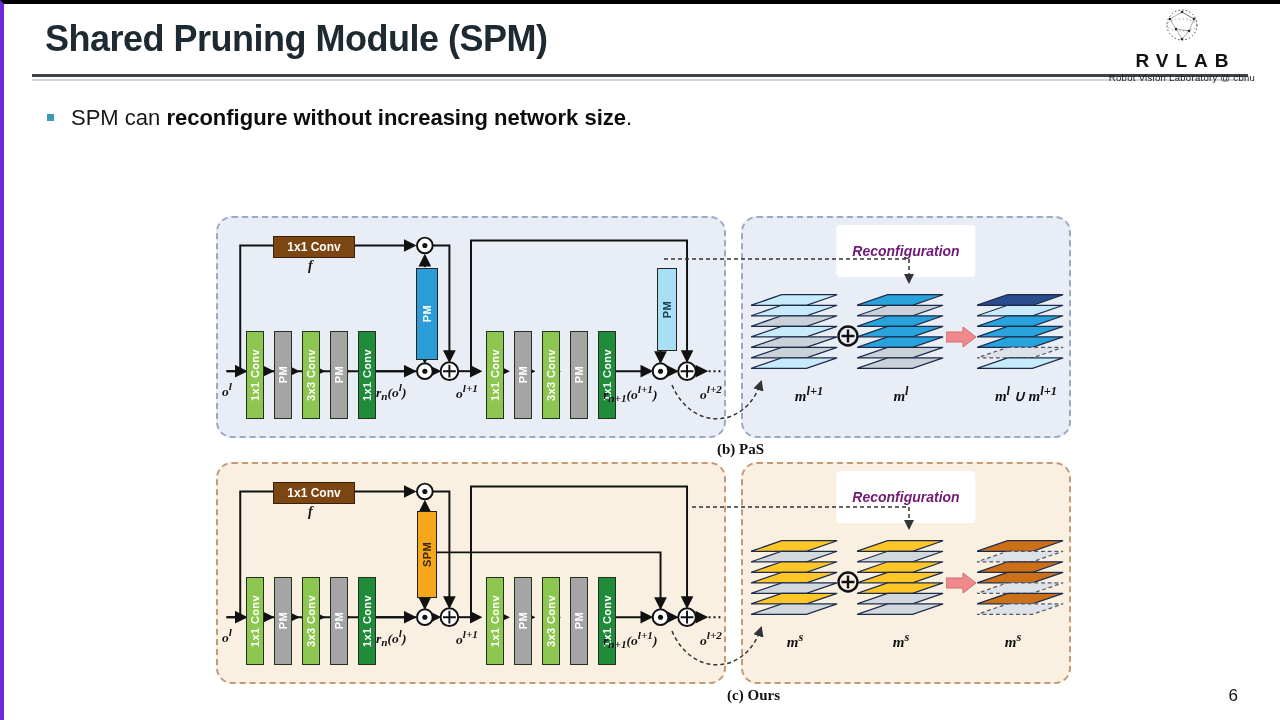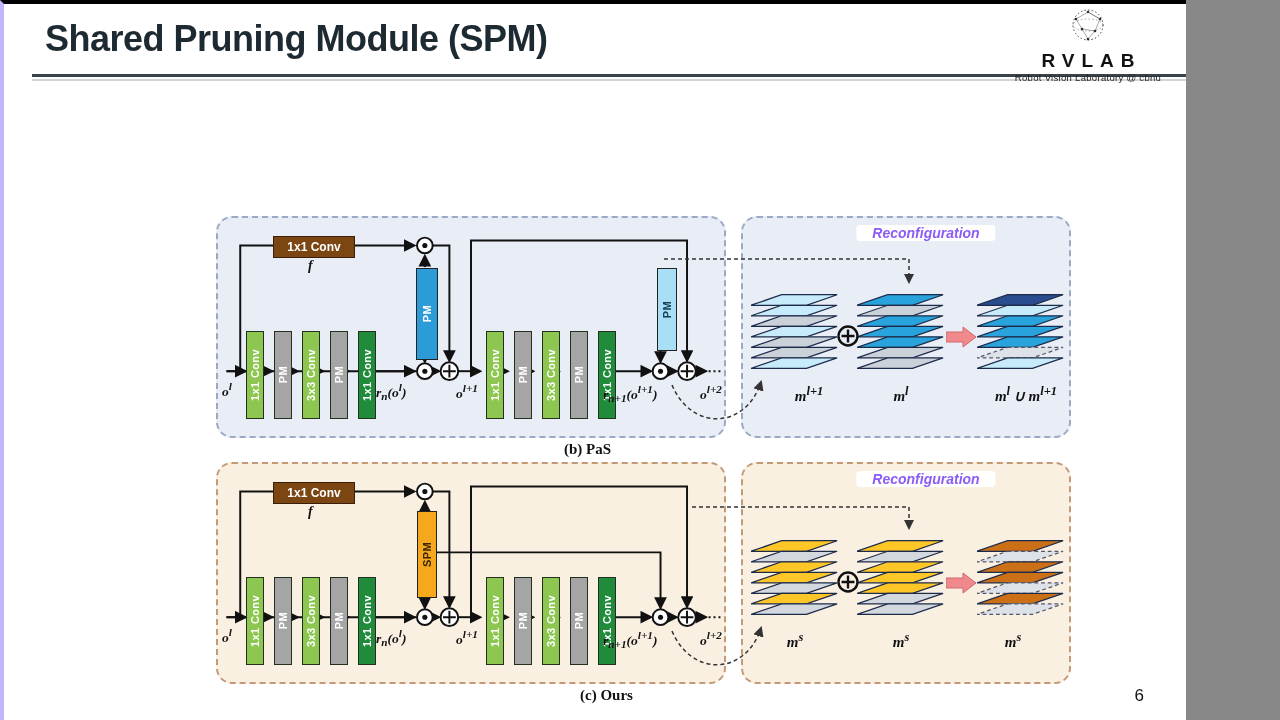--- a/index.html
+++ b/index.html
@@ -1,17 +1,17 @@
 <!DOCTYPE html>
 <html><head>
 <meta charset="utf-8">
 <style>
   html,body{margin:0;padding:0;background:#888;}
-  .slide{position:relative;width:1186px;height:720px;background:#ffffff;overflow:hidden;
-         border-top:4px solid #000;border-left:4px solid #c4b5fd;box-sizing:border-box;
+  .slide{position:relative;width:1280px;height:720px;background:#ffffff;overflow:hidden;
+         border-top:4px solid #000;border-left:4px solid #6d28d9;box-sizing:border-box;
          font-family:"Liberation Sans",sans-serif;color:#1c1c1c;}
   
   .title{position:absolute;left:41px;top:14px;font-size:36px;font-weight:800;letter-spacing:-0.5px;color:#1e2a32;}
   .rule-dark{position:absolute;left:28px;top:70px;width:1216px;height:3px;background:#39434b;}
   .rule-light{position:absolute;left:28px;top:75px;width:1216px;height:2px;background:#d4d4d4;}
   .logo{position:absolute;right:8px;top:2px;width:180px;text-align:center;}
   .logo .brand{font-size:19px;font-weight:600;letter-spacing:7px;color:#111;margin-left:7px;}
   .logo .sub{font-size:9.5px;color:#222;letter-spacing:0.3px;white-space:nowrap;}
   
   .bullets{position:absolute;left:41px;top:99px;width:1200px;}
@@ -28,25 +28,25 @@
   .blk{width:16px;height:86px;border:1px solid #24301f;display:flex;align-items:center;justify-content:center;}
   .blk span,.vblk span{writing-mode:vertical-rl;transform:rotate(180deg);font-size:11px;font-weight:700;
         letter-spacing:0.4px;white-space:nowrap;}
   .vblk{position:absolute;border:1px solid #222;display:flex;align-items:center;justify-content:center;}
   .conv-f{position:absolute;display:flex;align-items:center;justify-content:center;border:1px solid #3a2008;
           font-size:12px;font-weight:700;color:#fff;background:#7c4612;}
   .mlabel{position:absolute;font-family:"Liberation Serif",serif;font-style:italic;font-weight:700;
           font-size:13.5px;color:#111;white-space:nowrap;}
   .flabel{position:absolute;font-family:"Liberation Serif",serif;font-style:italic;font-weight:700;
           font-size:14px;color:#111;}
-  .caption{position:absolute;width:200px;text-align:left;font-family:"Liberation Serif",serif;
+  .caption{position:absolute;width:200px;text-align:right;font-family:"Liberation Serif",serif;
            font-weight:700;font-size:15px;color:#111;}
   
   .pill{position:absolute;left:50%;transform:translateX(-50%);top:7px;background:#fff;border-radius:4px;
-        padding:0 16px;font-size:14px;font-weight:700;font-style:italic;color:#8b5cf6;white-space:nowrap;margin-left:20px;}
+        padding:18px 16px;font-size:14px;font-weight:700;font-style:italic;color:#701a75;white-space:nowrap;}
   .stack{position:absolute;width:88px;height:82px;}
   .stlabel{position:absolute;top:166px;text-align:center;font-family:"Liberation Serif",serif;
            font-style:italic;font-weight:700;font-size:15px;color:#111;}
   .opsvg{position:absolute;}
   .pagenum{position:absolute;right:42px;bottom:14px;font-size:17px;color:#111;}
   .overlay{position:absolute;left:0;top:0;width:1280px;height:720px;pointer-events:none;}
 </style>
 </head>
 <body>
 
@@ -66,20 +66,24 @@
         <circle cx="15" cy="23" r="1.3" fill="#222"></circle>
       <circle cx="28" cy="25" r="1.3" fill="#222"></circle>
         <circle cx="21" cy="33" r="1.3" fill="#222"></circle>
       <path d="M21,6 L9,13 L15,23 L28,25 L33,13 Z M21,6 L33,13 M15,23 L21,33 L28,25" fill="none" stroke="#555" stroke-width="0.5"></path>
     </svg>
     <div class="brand">RVLAB</div>
     <div class="sub">Robot Vision Laboratory @ cbnu</div>
   </div>
 
   <div class="bullets">
+    <div class="brow">
+      <span class="sq"></span>
+      <p class="btext"><span>SPM can </span><b>reconfigure without increasing network size</b><span>.</span></p>
+    </div>
   </div>
 
   <div class="panel bluep" style="left:212px;top:212px;width:510px;height:222px;">
     <svg class="wire" viewBox="0 0 510 222">
       <defs>
         <marker id="ab" viewBox="0 0 10 10" refX="8" refY="5" markerWidth="6.5" markerHeight="6.5" orient="auto-start-reverse">
           <path d="M0,0 L10,5 L0,10 z" fill="#111"></path>
         </marker>
       </defs>
       <g stroke="#111" stroke-width="2" fill="none">

